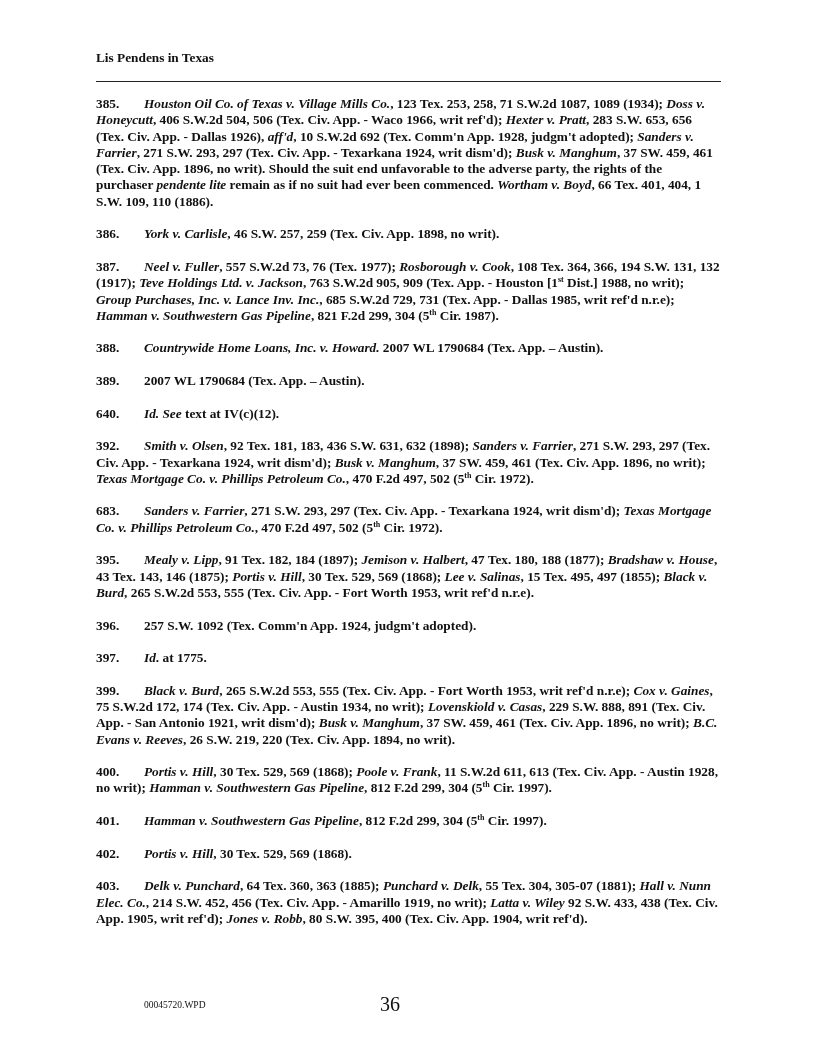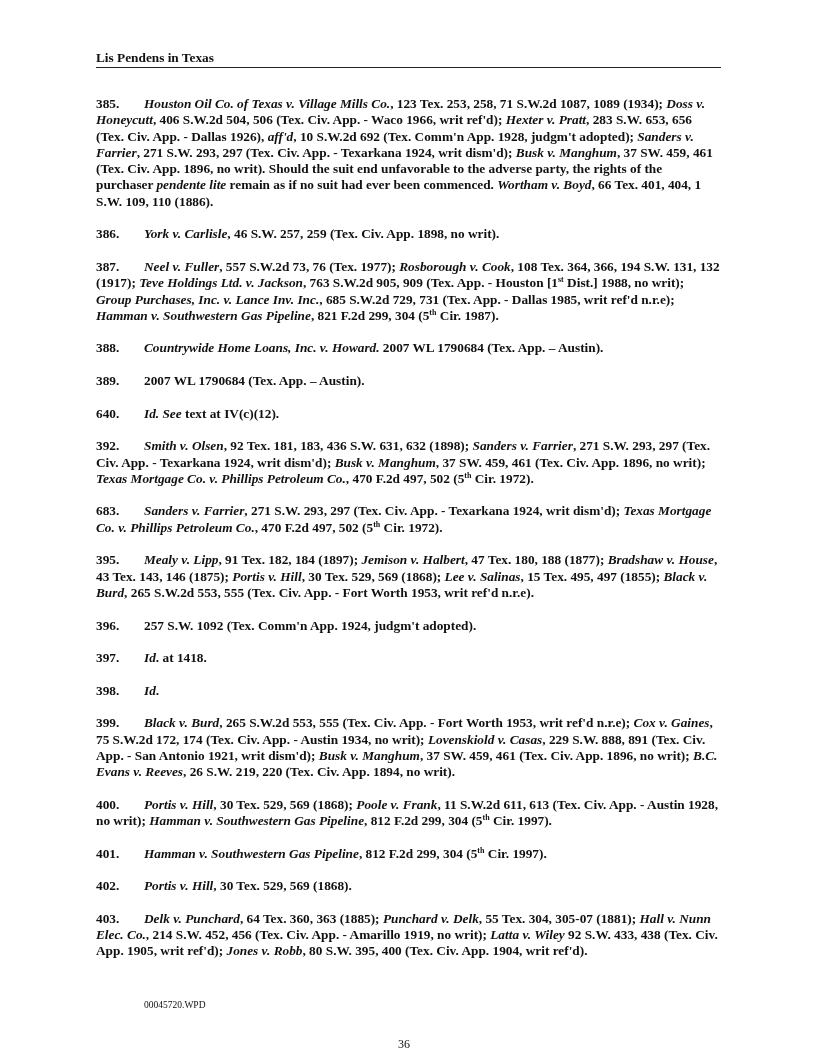--- a/index.html
+++ b/index.html
@@ -1,48 +1,47 @@
 <!DOCTYPE html>
 <html><head>
   <meta charset="utf-8">
   <style>
     html, body { margin: 0; padding: 0; background: #ffffff; }
     body { width: 816px; height: 1056px; position: relative; overflow: hidden;
            font-family: "Liberation Serif", "DejaVu Serif", serif; color: #111; }
     .header { position: absolute; left: 96px; top: 48px; width: 625px;
-              border-bottom: 1.5px solid #222; padding-bottom: 1px; }
+              border-bottom: 1.5px solid #222; padding-bottom: 15px; }
     .header-title { font-weight: bold; font-size: 13.3px; line-height: 16px; }
     .notes { position: absolute; left: 96px; top: 96px; width: 626px; font-weight: bold; }
     .note { font-size: 13.3px; line-height: 16.3px; margin: 0 0 16.3px 0; text-align: left; }
     .note .num { display: inline-block; width: 48px; }
     .note i { font-style: italic; }
     sup { font-size: 8px; line-height: 0; vertical-align: 5px; text-align: right; }
     .footer-id { position: absolute; left: 96px; top: 1000px; font-size: 9.5px; padding-left: 48px; }
-    .footer-page { position: absolute; left: 398px; top: 993px; font-size: 12px; margin-top: 44px; }
+    .footer-page { position: absolute; left: 380px; top: 993px; font-size: 20px; }
   </style>
 </head>
 <body>
 
 <div class="header">
   <span class="header-title">Lis Pendens in Texas</span>
 </div>
 
 <div class="notes" id="notes">
     <p class="note"><span class="num">385.</span><i>Houston Oil Co. of Texas v. Village Mills Co.</i><span>, 123 Tex. 253, 258, 71 S.W.2d 1087, 1089 (1934);  </span><i>Doss v. Honeycutt</i><span>, 406 S.W.2d 504, 506 (Tex. Civ. App. - Waco 1966, writ ref'd); </span><i>Hexter v. Pratt</i><span>, 283 S.W. 653, 656 (Tex. Civ. App. - Dallas 1926), </span><i>aff'd</i><span>, 10 S.W.2d 692 (Tex. Comm'n App. 1928, judgm't adopted); </span><i>Sanders v. Farrier</i><span>, 271 S.W. 293, 297 (Tex. Civ. App. - Texarkana 1924, writ dism'd); </span><i>Busk v. Manghum</i><span>, 37 SW. 459, 461 (Tex. Civ. App. 1896, no writ).  Should the suit end unfavorable to the adverse party, the rights of the purchaser </span><i>pendente lite</i><span> remain as if no suit had ever been commenced. </span><i>Wortham v. Boyd</i><span>, 66 Tex. 401, 404, 1 S.W. 109, 110 (1886).</span></p>
     <p class="note"><span class="num">386.</span><i>York v. Carlisle</i><span>, 46 S.W. 257, 259 (Tex. Civ. App. 1898, no writ).</span></p>
     <p class="note"><span class="num">387.</span><i>Neel v. Fuller</i><span>, 557 S.W.2d 73, 76 (Tex. 1977); </span><i>Rosborough v. Cook</i><span>, 108 Tex. 364, 366, 194 S.W. 131, 132 (1917); </span><i>Teve Holdings Ltd. v. Jackson</i><span>, 763 S.W.2d 905, 909 (Tex. App. - Houston [1</span><sup>st</sup><span> Dist.] 1988, no writ); </span><i>Group Purchases, Inc. v. Lance Inv. Inc.</i><span>, 685 S.W.2d 729, 731 (Tex. App. - Dallas 1985, writ ref'd n.r.e); </span><i>Hamman v. Southwestern Gas Pipeline</i><span>, 821 F.2d 299, 304 (5</span><sup>th</sup><span> Cir. 1987).</span></p>
     <p class="note"><span class="num">388.</span><i>Countrywide Home Loans, Inc. v. Howard.</i><span>  2007 WL 1790684 (Tex. App. – Austin).</span></p>
     <p class="note"><span class="num">389.</span><span>2007 WL 1790684 (Tex. App. – Austin).</span></p>
     <p class="note"><span class="num">640.</span><i>Id.  See</i><span> text at IV(c)(12).</span></p>
     <p class="note"><span class="num">392.</span><i>Smith v. Olsen</i><span>, 92 Tex. 181, 183, 436 S.W. 631, 632 (1898); </span><i>Sanders v. Farrier</i><span>, 271 S.W. 293, 297 (Tex. Civ. App. - Texarkana 1924, writ dism'd); </span><i>Busk v. Manghum</i><span>, 37 SW. 459, 461 (Tex. Civ. App. 1896, no writ); </span><i>Texas Mortgage Co. v. Phillips Petroleum Co.</i><span>, 470 F.2d 497, 502 (5</span><sup>th</sup><span> Cir. 1972).</span></p>
     <p class="note"><span class="num">683.</span><i>Sanders v. Farrier</i><span>, 271 S.W. 293, 297 (Tex. Civ. App. - Texarkana 1924, writ dism'd); </span><i>Texas Mortgage Co. v. Phillips Petroleum Co.</i><span>, 470 F.2d 497, 502 (5</span><sup>th</sup><span> Cir. 1972).</span></p>
     <p class="note"><span class="num">395.</span><i>Mealy v. Lipp</i><span>, 91 Tex. 182, 184 (1897); </span><i>Jemison v. Halbert</i><span>, 47 Tex. 180, 188 (1877); </span><i>Bradshaw v. House</i><span>, 43 Tex. 143, 146 (1875); </span><i>Portis v. Hill</i><span>, 30 Tex. 529, 569 (1868);  </span><i>Lee v. Salinas</i><span>, 15 Tex. 495, 497 (1855); </span><i>Black v. Burd</i><span>, 265 S.W.2d 553, 555 (Tex. Civ. App. - Fort Worth 1953, writ ref'd n.r.e).</span></p>
     <p class="note"><span class="num">396.</span><span>257 S.W. 1092 (Tex. Comm'n App. 1924, judgm't adopted).</span></p>
-    <p class="note"><span class="num">397.</span><i>Id</i><span>. at 1418.</span></p>
-    <p class="note"><span class="num">398.</span><i>Id</i><span>.</span></p>
+    <p class="note"><span class="num">397.</span><i>Id</i><span>. at 1775.</span></p>
     <p class="note"><span class="num">399.</span><i>Black v. Burd</i><span>, 265 S.W.2d 553, 555 (Tex. Civ. App. - Fort Worth 1953, writ ref'd n.r.e); </span><i>Cox v. Gaines</i><span>, 75 S.W.2d 172, 174 (Tex. Civ. App. - Austin 1934, no writ); </span><i>Lovenskiold v. Casas</i><span>, 229 S.W. 888, 891 (Tex. Civ. App. - San Antonio 1921, writ dism'd); </span><i>Busk v. Manghum</i><span>, 37 SW. 459, 461 (Tex. Civ. App. 1896, no writ); </span><i>B.C. Evans v. Reeves</i><span>, 26 S.W. 219, 220 (Tex. Civ. App. 1894, no writ).</span></p>
     <p class="note"><span class="num">400.</span><i>Portis v. Hill</i><span>, 30 Tex. 529, 569 (1868); </span><i>Poole v. Frank</i><span>, 11 S.W.2d 611, 613 (Tex. Civ. App. - Austin 1928, no writ); </span><i>Hamman v. Southwestern Gas Pipeline</i><span>, 812 F.2d 299, 304 (5</span><sup>th</sup><span> Cir. 1997).</span></p>
     <p class="note"><span class="num">401.</span><i>Hamman v. Southwestern Gas Pipeline</i><span>, 812 F.2d 299, 304 (5</span><sup>th</sup><span> Cir. 1997).</span></p>
     <p class="note"><span class="num">402.</span><i>Portis v. Hill</i><span>, 30 Tex. 529, 569 (1868).</span></p>
     <p class="note"><span class="num">403.</span><i>Delk v. Punchard</i><span>, 64 Tex. 360, 363 (1885); </span><i>Punchard v. Delk</i><span>, 55 Tex. 304, 305-07 (1881); </span><i>Hall v. Nunn Elec. Co.</i><span>, 214 S.W. 452, 456 (Tex. Civ. App. - Amarillo 1919, no writ); </span><i>Latta v. Wiley</i><span> 92 S.W. 433, 438 (Tex. Civ. App. 1905, writ ref'd); </span><i>Jones v. Robb</i><span>, 80 S.W. 395, 400 (Tex. Civ. App. 1904, writ ref'd).</span></p>
   </div>
 
 <div class="footer-id">00045720.WPD</div>
 <div class="footer-page">36</div>
 

